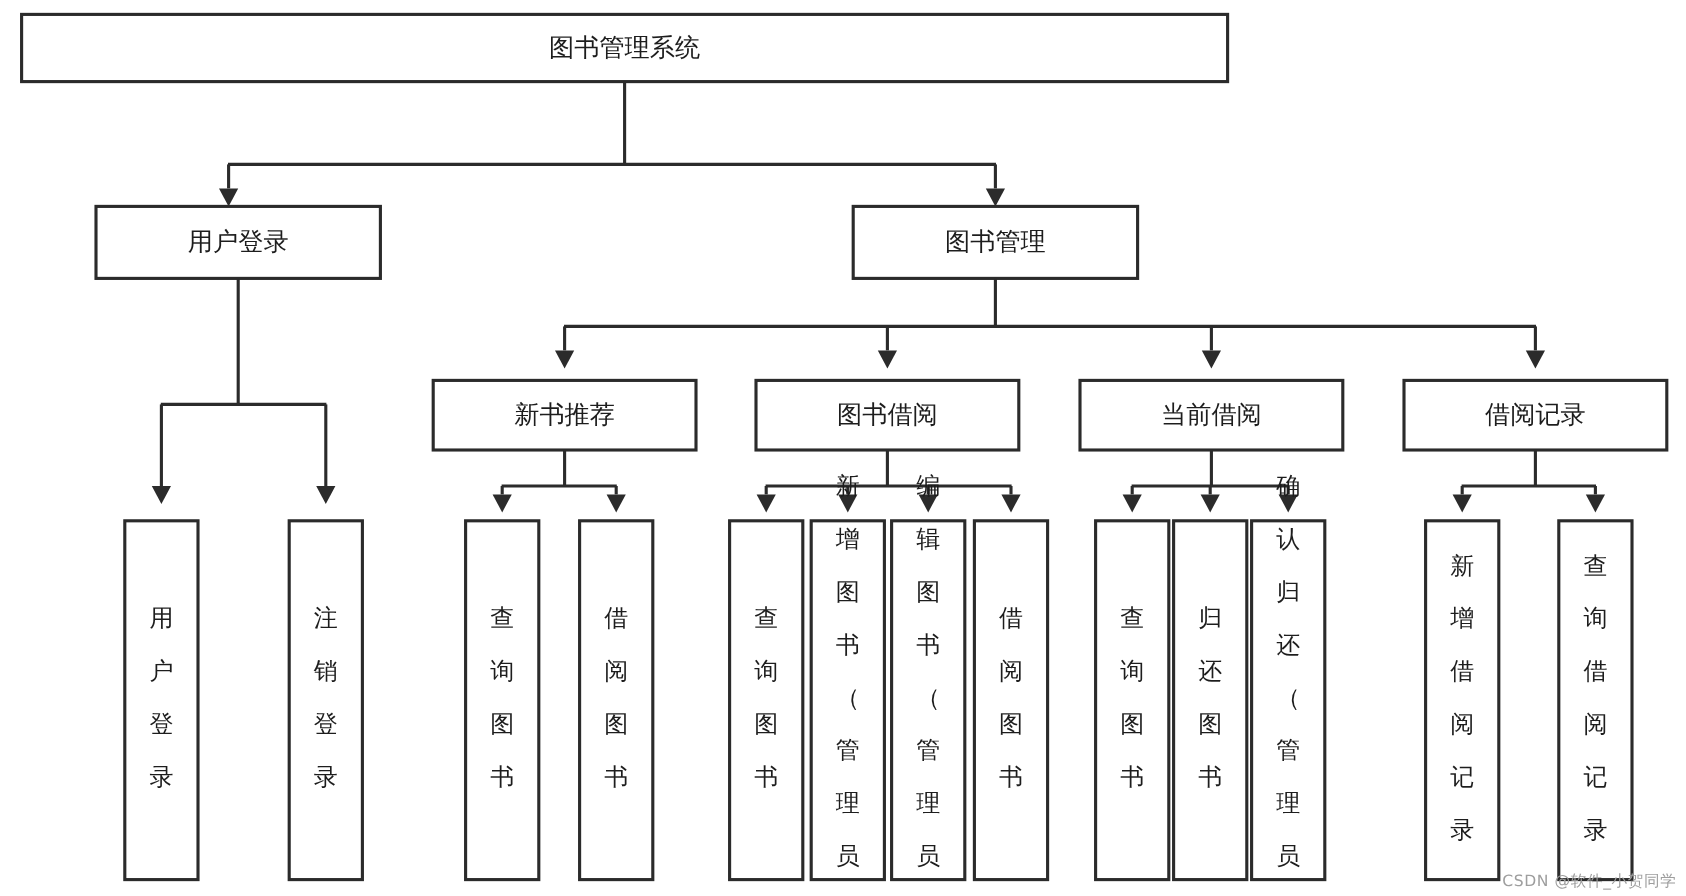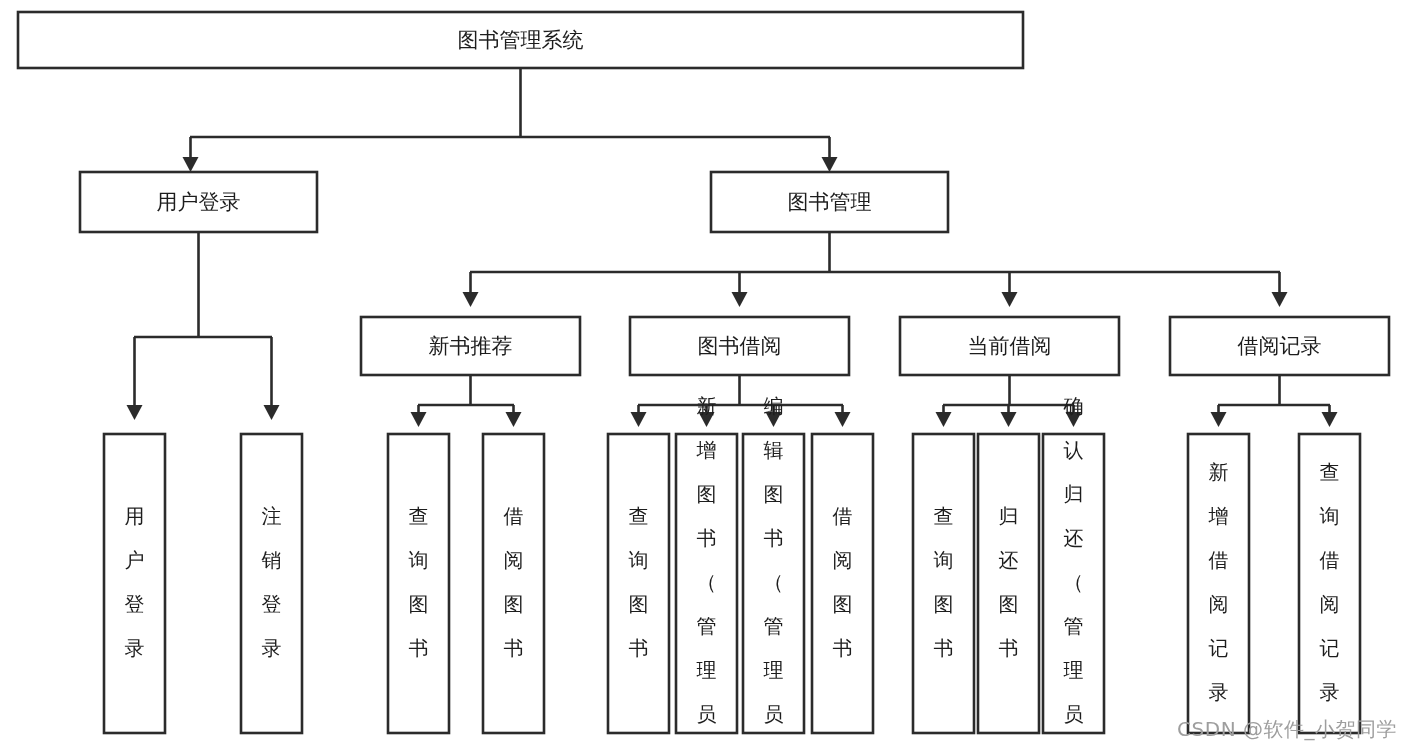--- a/index.html
+++ b/index.html
@@ -52,21 +52,21 @@
     dominant-baseline: middle;
   }
   .node-label.vertical-label {
     font-size: 20px;
   }
   .watermark {
     position: absolute;
     right: 8px;
     bottom: 4px;
     font-family: "DejaVu Sans", "Liberation Sans", sans-serif;
-    font-size: 20px;
+    font-size: 13px;
     color: #9e9e9e;
     white-space: nowrap;
     letter-spacing: 0.5px;
     pointer-events: none;
   }
 </style>
 </head>
 <body>
 
 <div id="diagram-root">

